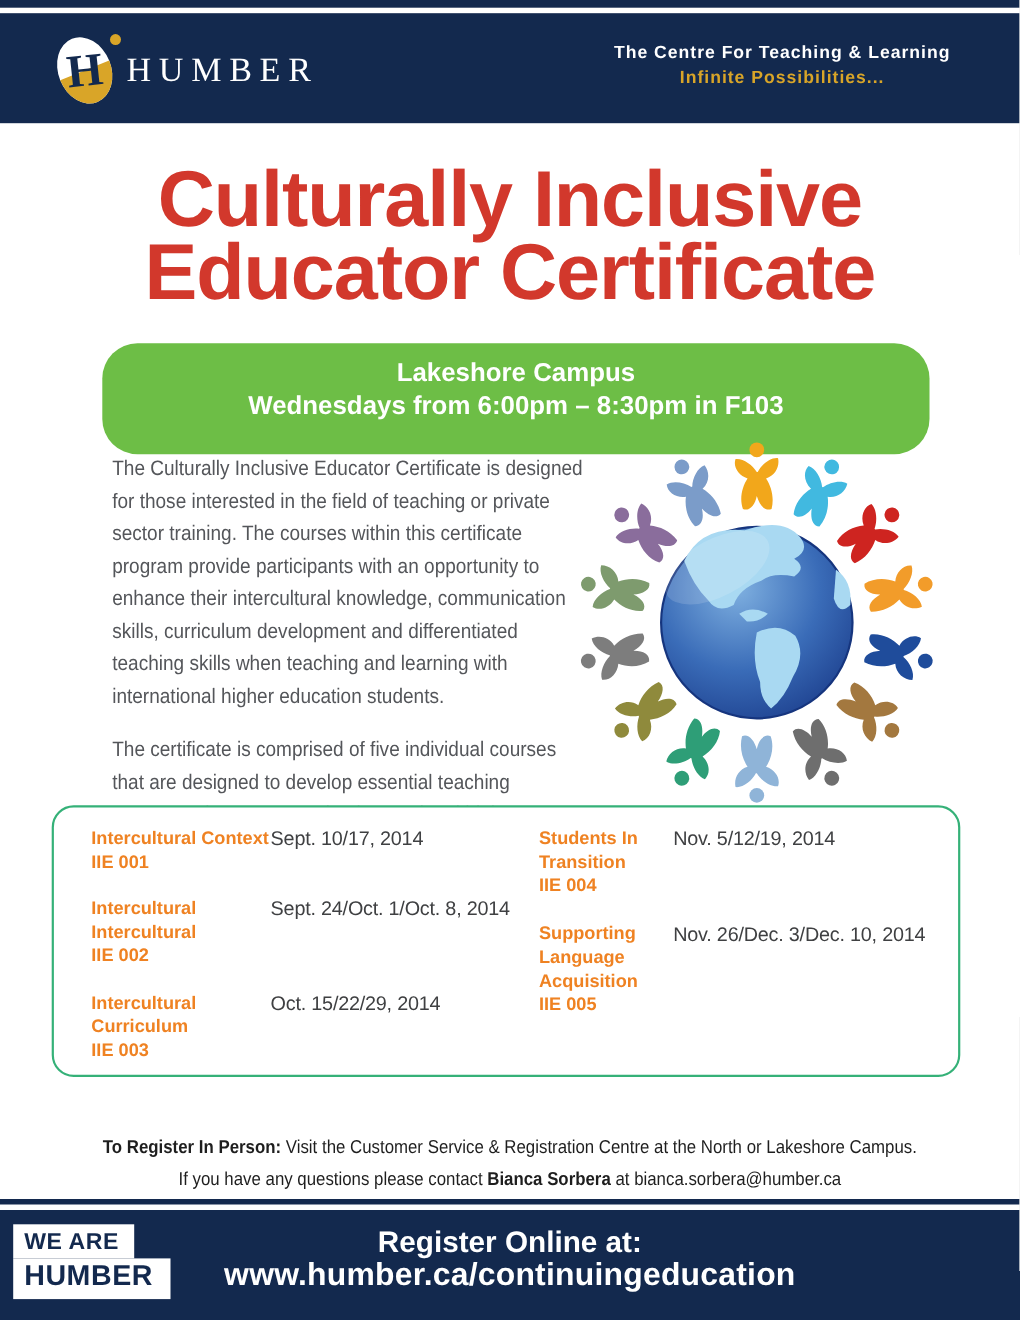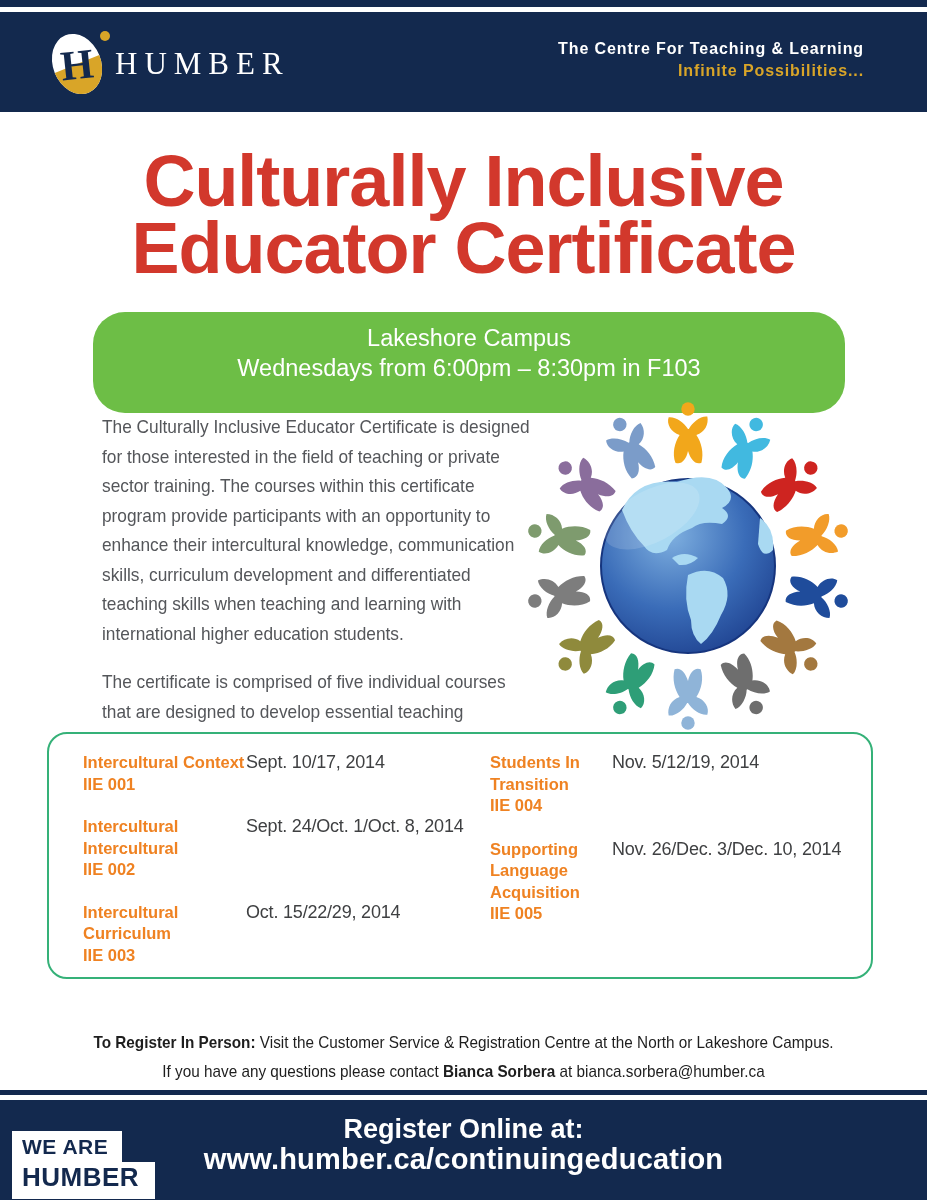--- a/index.html
+++ b/index.html
@@ -14,34 +14,34 @@
   
   .top-strip{position:absolute;top:0;left:0;width:100%;height:7px;background:var(--navy,#13294E);}
   .header{position:absolute;top:12px;left:0;width:100%;height:100px;background:var(--navy,#13294E);}
   .logo{position:absolute;left:35px;top:12px;width:300px;height:80px;}
   .logo svg{position:absolute;left:0;top:0;}
   .logo-word{
     position:absolute;left:80px;top:22px;
     font-family:"Liberation Serif",serif;
     font-size:31px;letter-spacing:7px;color:#ffffff;font-weight:normal;
   }
-  .dept{position:absolute;right:63px;top:26px;text-align:right;}
+  .dept{position:absolute;right:63px;top:26px;text-align:center;}
   .dept-line1{font-size:16px;font-weight:bold;color:#ffffff;letter-spacing:0.9px;line-height:22px;}
   .dept-line2{font-size:16px;font-weight:bold;color:var(--gold,#D9A528);letter-spacing:0.9px;line-height:22px;}
   
   .title{
     position:absolute;top:148px;left:0;width:100%;
     text-align:center;color:var(--red,#D2382C);
     font-weight:bold;font-size:72px;line-height:67px;letter-spacing:-1px;
   }
   
   .banner{
     position:absolute;left:93px;top:312px;width:752px;height:101px;
     background:var(--green,#6DBE46);border-radius:32px;
-    color:#ffffff;text-align:center;font-weight:normal;
+    color:#ffffff;text-align:center;font-weight:bold;
   }
   .banner-line1{font-size:23.5px;line-height:30px;margin-top:11px;}
   .banner-line2{font-size:23.5px;line-height:30px;}
   
   .intro{
     position:absolute;left:102px;top:412px;width:478px;
     transform:scaleX(0.91);transform-origin:0 0;
     color:var(--body-text,#54565A);
     font-size:19px;line-height:29.5px;
   }
@@ -73,21 +73,21 @@
   .reg-line{
     position:absolute;left:0;width:100%;text-align:center;
     color:#1E1E1E;font-size:17px;white-space:nowrap;
     transform:scaleX(0.9);transform-origin:50% 50%;
   }
   .reg1{top:1033px;}
   .reg2{top:1062px;}
   
   .footer-strip{position:absolute;top:1090px;left:0;width:100%;height:5px;background:var(--navy,#13294E);}
   .footer{position:absolute;top:1100px;left:0;width:100%;height:100px;background:var(--navy,#13294E);}
-  .badge{position:absolute;left:12px;top:31px;}
+  .badge{position:absolute;left:12px;top:13px;}
   .badge-line1{
     display:table;background:#ffffff;color:var(--navy,#13294E);
     font-weight:bold;font-size:21px;letter-spacing:0.5px;
     padding:4px 14px 3px 10px;
   }
   .badge-line2{
     display:table;background:#ffffff;color:var(--navy,#13294E);
     font-weight:bold;font-size:26px;letter-spacing:0.5px;
     padding:0 16px 6px 10px;
   }

